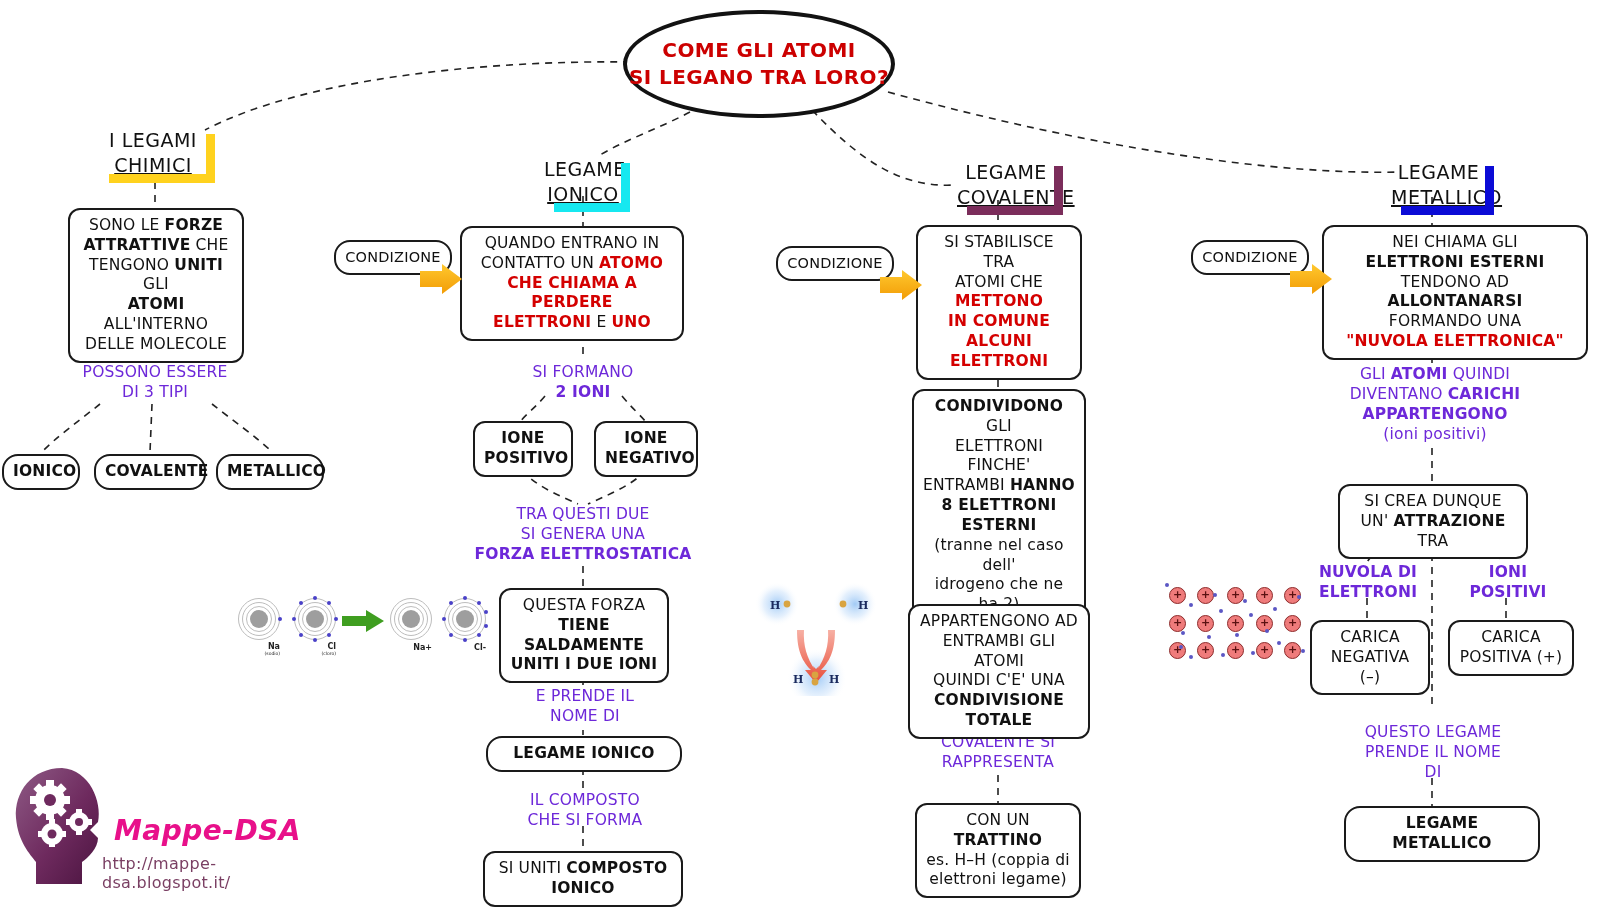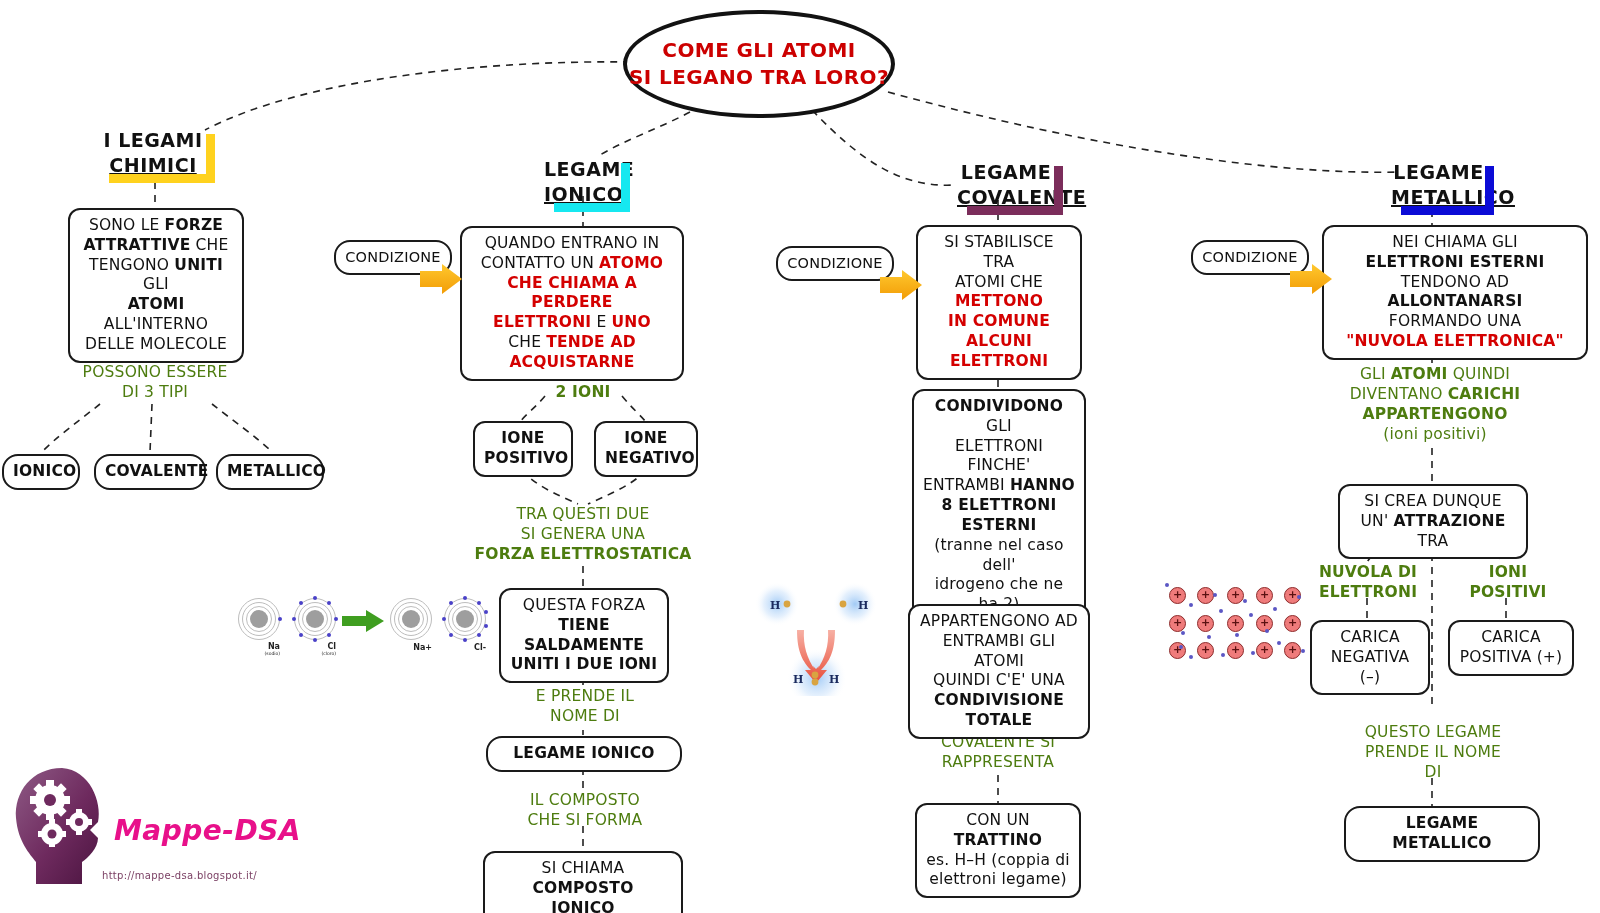--- a/index.html
+++ b/index.html
@@ -34,21 +34,21 @@
   .node .lc { text-transform:none; }
 
   
   .ctext {
     position:absolute;
     text-align:center;
     font-size:15.5px;
     line-height:1.3;
     letter-spacing:.2px;
     z-index:4;
-    color:#4d7c0f;
+    color:#6d28d9;
   }
   .ctext b { font-weight:bold; }
   .ctext .lc { text-transform:none; }
 
   
   .title-ellipse {
     position:absolute;
     border:4px solid #121212;
     border-radius:50%;
     display:flex; align-items:center; justify-content:center;
@@ -61,21 +61,21 @@
     font-size:20px;
     text-align:center;
     line-height:1.35;
     letter-spacing:.4px;
   }
 
   
   .heading {
     position:absolute;
     z-index:6;
-    font-weight:bold;
+    font-weight:normal;
     font-size:19px;
     letter-spacing:.5px;
     text-align:center;
     line-height:1.3;
     padding:2px 6px 4px 4px;
     color:#111;
   }
   .heading .l2 { text-decoration:underline; text-decoration-thickness:2px; }
   .heading .shadow-r {
     position:absolute; right:-2px; top:8px; bottom:0; width:9px;
@@ -111,21 +111,21 @@
 
   
   .logo { position:absolute; z-index:7; }
   .logo-text {
     position:absolute; left:104px; top:52px;
     font-style:italic; font-weight:bold; font-size:28px;
     color:#e8108a; letter-spacing:.5px;
   }
   .logo-url {
     position:absolute; left:92px; top:92px;
-    font-size:10px; color:#7a3f63; letter-spacing:.3px;margin-top:16px;
+    font-size:16px; color:#7a3f63; letter-spacing:.3px;
   }
 </style>
 </head>
 <body>
 
 <div id="canvas">
 
   <svg class="lines" viewBox="0 0 1600 913">
     <g stroke="#222" stroke-width="1.6" fill="none" stroke-dasharray="7 6">
 
@@ -241,21 +241,20 @@
     </linearGradient>
       </defs>
     <path d="M2 9 L24 9 L24 2 L44 17 L24 32 L24 25 L2 25 Z" fill="url(#og1)"></path>
   </svg>
 
   <div class="node" style="left:460px; top:226px; width:224px;">
     <div>QUANDO ENTRANO IN</div>
     <div><span>CONTATTO UN </span><span class="red">ATOMO</span></div>
     <div class="red">CHE CHIAMA A PERDERE</div>
     <div><span class="red">ELETTRONI</span><span> E </span><span class="red">UNO</span></div>
-    <div><span>CHE </span><span class="red">TENDE AD ACQUISTARNE</span></div>
   </div>
 
   <div class="ctext" style="left:488px; top:362px; width:190px;">
     <div>SI FORMANO</div>
     <div><b>2 IONI</b></div>
   </div>
 
   <div class="node" style="left:473px; top:421px; width:100px; font-weight:bold;">
     <div>IONE</div>
     <div>POSITIVO</div>
@@ -285,21 +284,21 @@
   <div class="node pill" style="left:486px; top:736px; width:196px; font-weight:bold;">
     <span>LEGAME IONICO</span>
   </div>
 
   <div class="ctext" style="left:500px; top:790px; width:170px;">
     <div>IL COMPOSTO</div>
     <div>CHE SI FORMA</div>
   </div>
 
   <div class="node" style="left:483px; top:851px; width:200px;">
-    <div><span>SI CHIAMA </span><b>COMPOSTO</b></div>
+    <div><span>SI UNITI </span><b>COMPOSTO</b></div>
     <div><b>IONICO</b></div>
   </div>
 
   <div class="naclfig" style="left:232px; top:596px; width:248px; height:70px;">
 
     <div class="atom" style="left:6px; top:2px; width:44px; height:44px;">
       <div class="ring" style="left:0;top:0;width:42px;height:42px;"></div>
       <div class="ring" style="left:4px;top:4px;width:34px;height:34px;"></div>
       <div class="ring" style="left:8px;top:8px;width:26px;height:26px;"></div>
       <div class="nuc" style="left:12px;top:12px;width:18px;height:18px;"></div>

